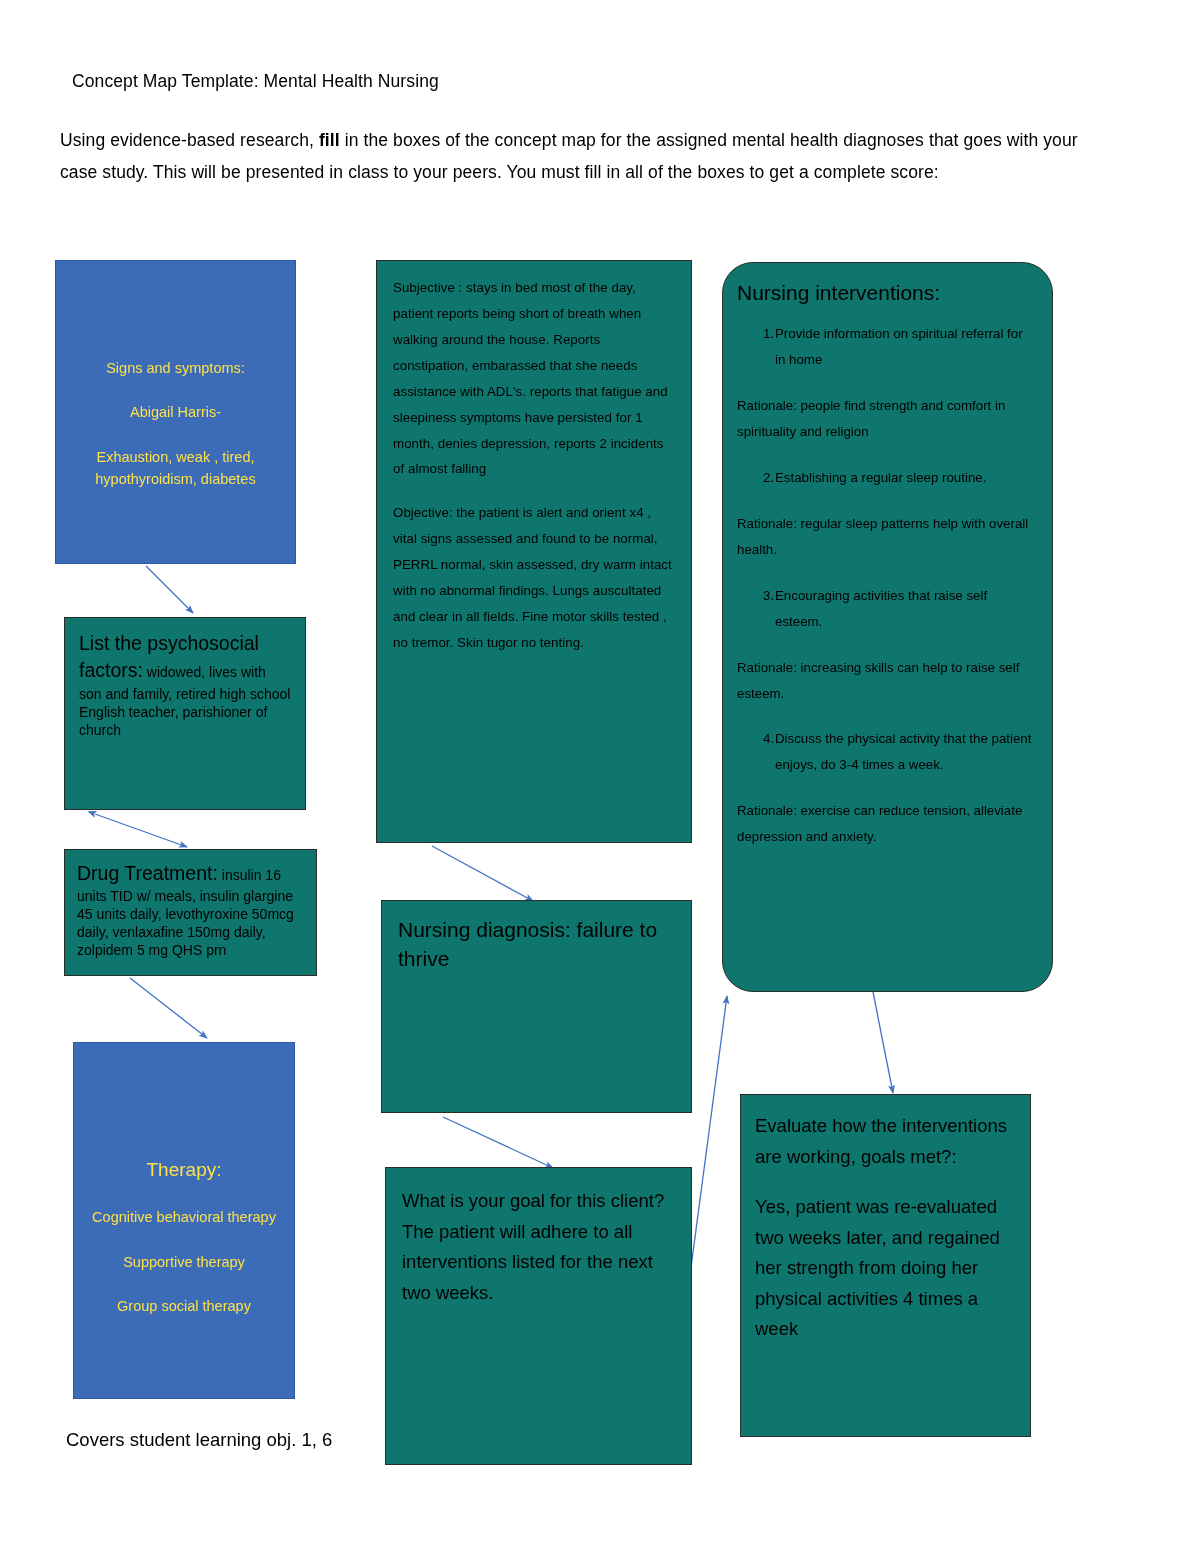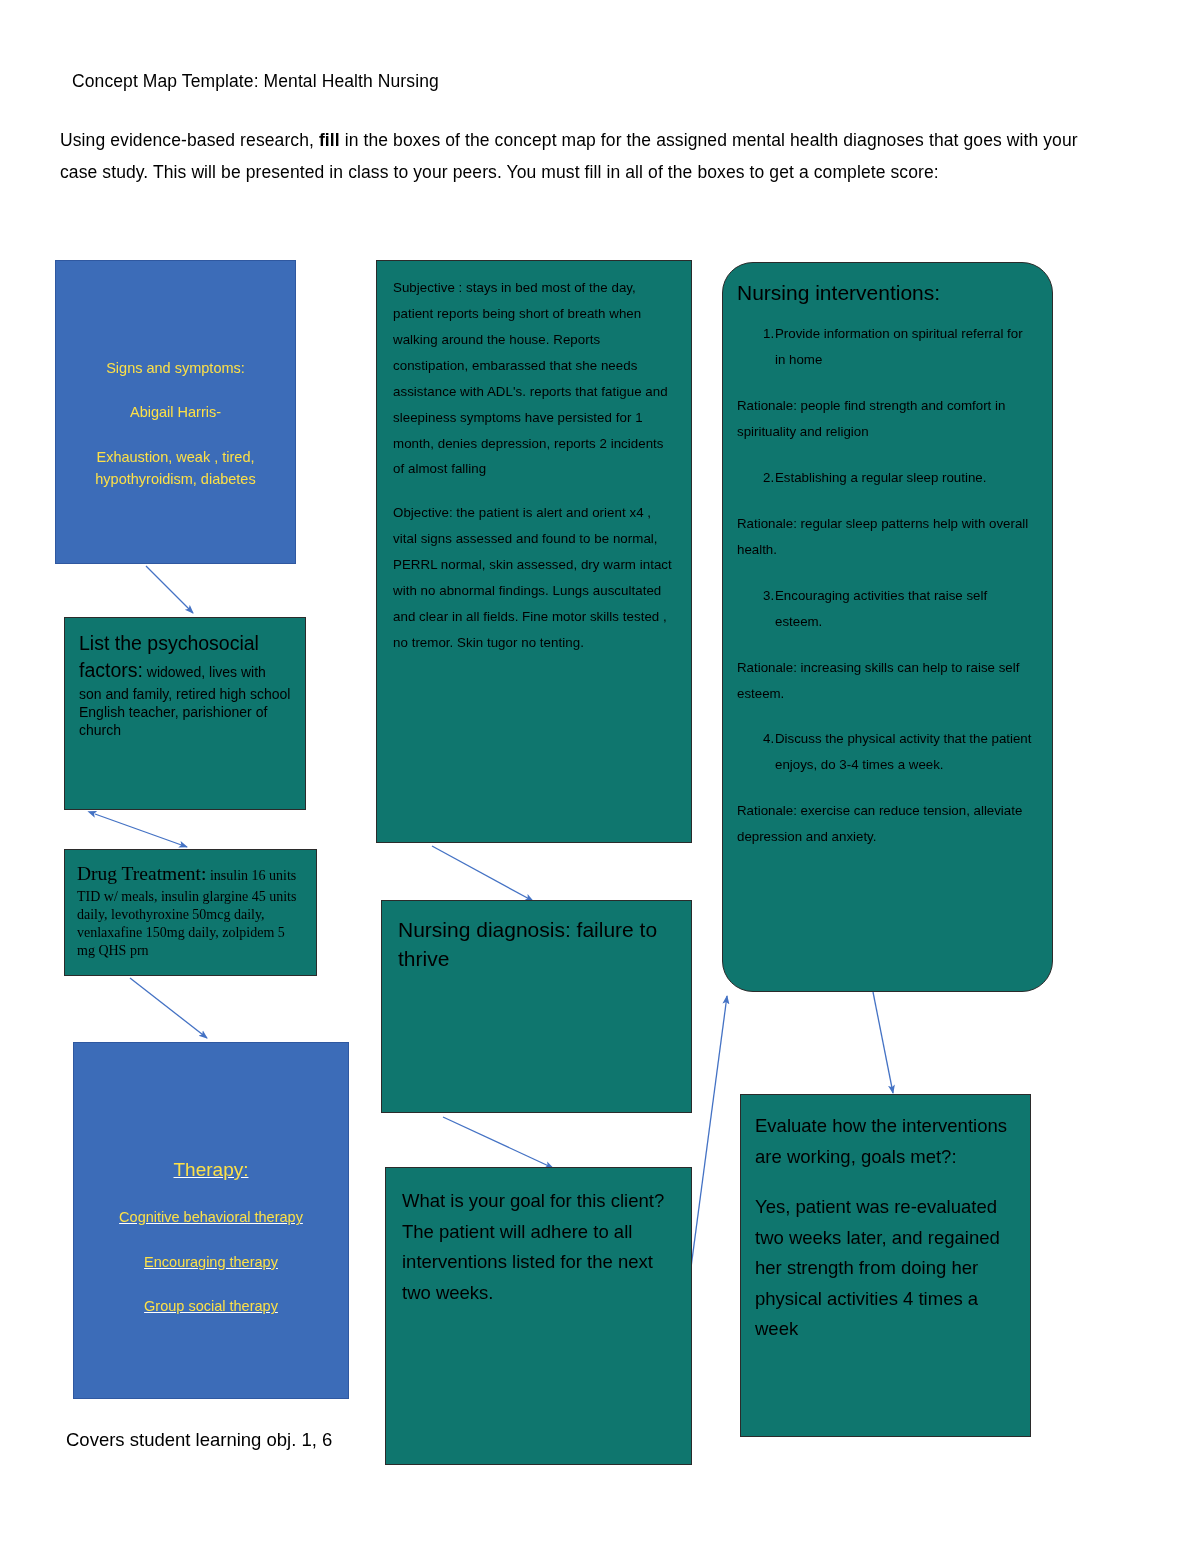--- a/index.html
+++ b/index.html
@@ -223,30 +223,30 @@
     </div>
   </div>
 
   <div class="box outlined" style="left:64px; top:617px; width:242px; height:193px;">
     <div class="box-inner" style="padding:12px 14px;">
       <span class="head-lg">List the psychosocial factors:</span><span class="run-small"> widowed, lives with son and family, retired high school English teacher, parishioner of church</span>
     </div>
   </div>
 
   <div class="box outlined" style="left:64px; top:849px; width:253px; height:127px;">
-    <div class="box-inner" style="padding:10px 12px;font-family:Liberation Serif, serif;">
+    <div class="box-inner" style="padding:10px 12px;">
       <span class="head-lg">Drug Treatment:</span><span class="run-small"> insulin 16 units TID w/ meals, insulin glargine 45 units daily, levothyroxine 50mcg daily, venlaxafine 150mg daily, zolpidem 5 mg  QHS prn</span>
     </div>
   </div>
 
-  <div class="box blue" style="left:73px; top:1042px; width:276px; height:357px;text-decoration:underline;">
+  <div class="box blue" style="left:73px; top:1042px; width:222px; height:357px;">
     <div class="box-inner blue-text" style="padding-top:112px;">
       <p class="blue-title-lg">Therapy:</p>
       <p>Cognitive behavioral therapy</p>
-      <p>Encouraging therapy</p>
+      <p>Supportive therapy</p>
       <p>Group social therapy</p>
     </div>
   </div>
 
   <div class="box outlined" style="left:385px; top:1167px; width:307px; height:298px;">
     <div class="box-inner large-body" style="padding:18px 16px;">What is your goal for this client?  The patient will adhere to all interventions listed for the next two weeks.</div>
   </div>
 
   <div class="box outlined" style="left:381px; top:900px; width:311px; height:213px;">
     <div class="box-inner head-xl" style="padding:14px 16px;">Nursing diagnosis: failure to thrive</div>

